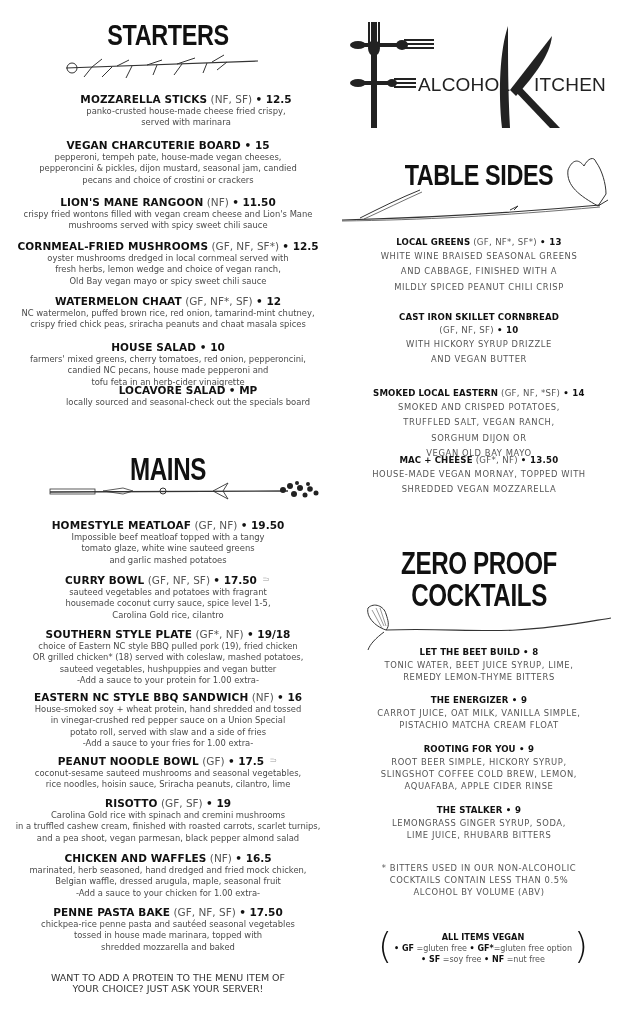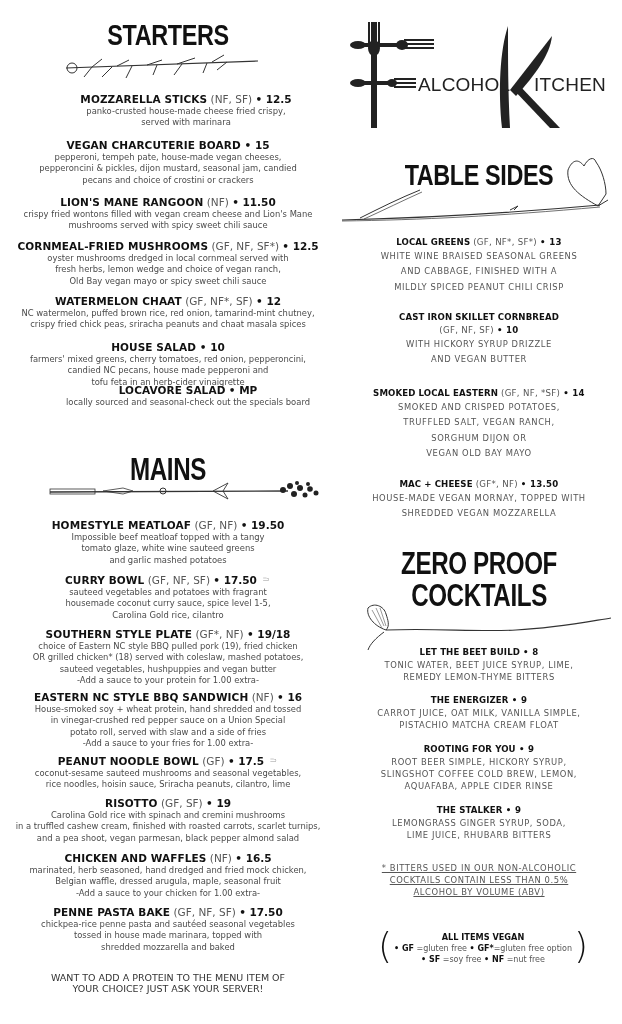--- a/index.html
+++ b/index.html
@@ -236,21 +236,21 @@
         <div class="item-desc">WITH HICKORY SYRUP DRIZZLE</div>
         <div class="item-desc">AND VEGAN BUTTER</div>
       </div>
       <div class="item" style="top: 387px;">
         <div class="item-title"><span class="name">SMOKED LOCAL EASTERN</span><span class="tags"> (GF, NF, *SF) </span><span class="price">• 14</span></div>
         <div class="item-desc">SMOKED AND CRISPED POTATOES,</div>
         <div class="item-desc">TRUFFLED  SALT, VEGAN RANCH,</div>
         <div class="item-desc">SORGHUM DIJON OR</div>
         <div class="item-desc">VEGAN OLD BAY MAYO</div>
       </div>
-      <div class="item" style="top: 478px;">
+      <div class="item" style="top: 454px;">
         <div class="item-title"><span class="name">MAC + CHEESE</span><span class="tags"> (GF*, NF) </span><span class="price">• 13.50</span></div>
         <div class="item-desc">HOUSE-MADE VEGAN MORNAY, TOPPED WITH</div>
         <div class="item-desc">SHREDDED VEGAN MOZZARELLA</div>
       </div>
     </div>
 
   <div class="heading big" style="top:548px;">ZERO PROOF</div>
   <div class="heading big" style="top:580px;">COCKTAILS</div>
   <svg class="deco" style="left:20px;top:600px;" width="260" height="50">
     <path d="M30 30 C80 28 120 32 160 30 C200 28 230 22 255 18" stroke="#333" stroke-width="1.2" fill="none"></path>
@@ -276,21 +276,21 @@
         <div class="item-desc">SLINGSHOT COFFEE COLD BREW,  LEMON,</div>
         <div class="item-desc">AQUAFABA, APPLE CIDER RINSE</div>
       </div>
       <div class="item cocktail" style="top: 804px;">
         <div class="item-title"><span class="name">THE STALKER</span><span class="price"> • 9</span></div>
         <div class="item-desc">LEMONGRASS GINGER SYRUP, SODA,</div>
         <div class="item-desc">LIME JUICE, RHUBARB BITTERS</div>
       </div>
     </div>
 
-  <div class="abv-note" style="top:862px;text-decoration:underline;">
+  <div class="abv-note" style="top:862px;">
     <div>* BITTERS USED IN OUR NON-ALCOHOLIC</div>
     <div>COCKTAILS CONTAIN LESS THAN 0.5%</div>
     <div>ALCOHOL BY VOLUME (ABV)</div>
   </div>
 </div>
 
 <div class="legend">
   <span class="paren" style="left:0;">(</span>
   <span class="paren" style="right:0;">)</span>
   <div class="legend-title">ALL ITEMS VEGAN</div>

